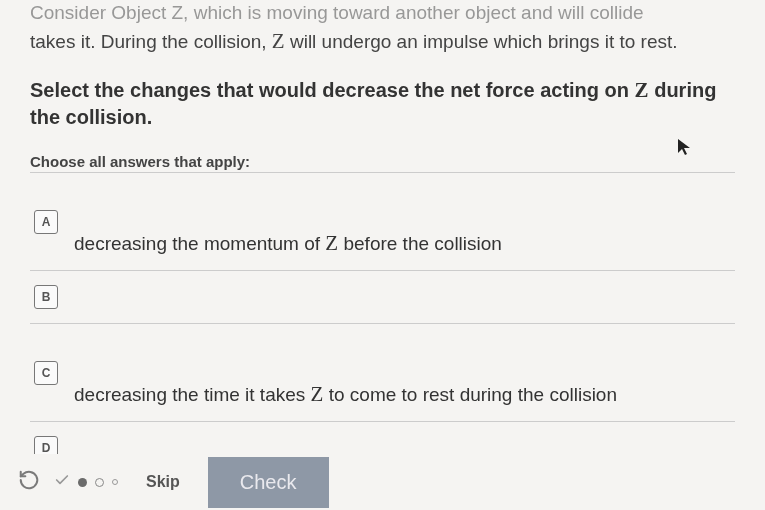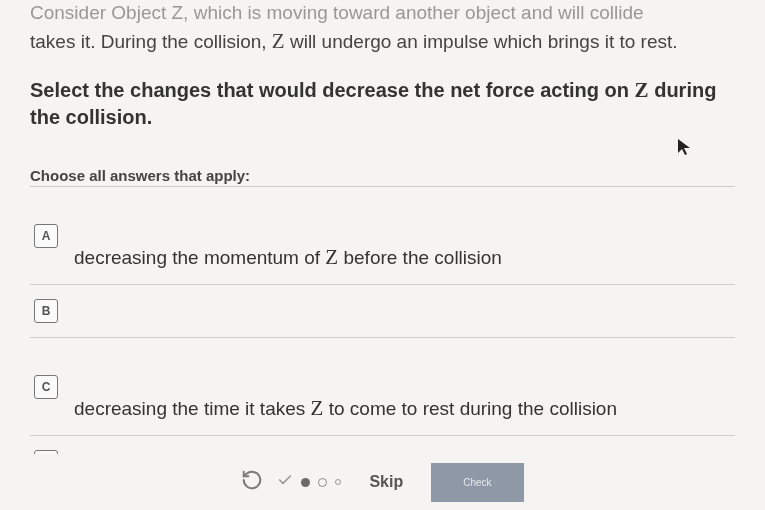--- a/index.html
+++ b/index.html
@@ -33,21 +33,21 @@
     .math-var {
       font-family: "Times New Roman", serif;
       font-style: normal;
       font-size: 21px;
     }
     .question-prompt {
       font-size: 20px;
       font-weight: 700;
       line-height: 1.35;
       color: #333;
-      margin-bottom: 36px;
+      margin-bottom: 22px;
     }
     .choose-label {
       font-size: 15px;
       font-weight: 600;
       color: #444;
       margin-bottom: 2px;
     }
     .answers {
       border-top: 1px solid #ccc;
     }
@@ -79,21 +79,21 @@
       margin-top: 44px;
     }
     .footer {
       position: absolute;
       bottom: 0;
       left: 0;
       right: 0;
       height: 56px;
       display: flex;
       align-items: center;
-      justify-content: center;
+      justify-content: flex-start;
       padding: 0 18px;
       background: #f5f4f2;
     }
     .footer-left {
       display: flex;
       align-items: center;
       gap: 14px;
     }
     .reload-icon svg {
       width: 22px;
@@ -127,21 +127,21 @@
     .skip-btn {
       font-size: 16px;
       font-weight: 600;
       color: #555;
       background: transparent;
       border: none;
       padding: 14px 28px;
       cursor: pointer;
     }
     .check-btn {
-      font-size: 10px;
+      font-size: 20px;
       font-weight: 500;
       color: #e8e8ee;
       background: #7d8899;
       border: none;
       padding: 14px 32px;
       cursor: pointer;
       opacity: 0.85;
     }
     .cursor-icon {
       position: absolute;

